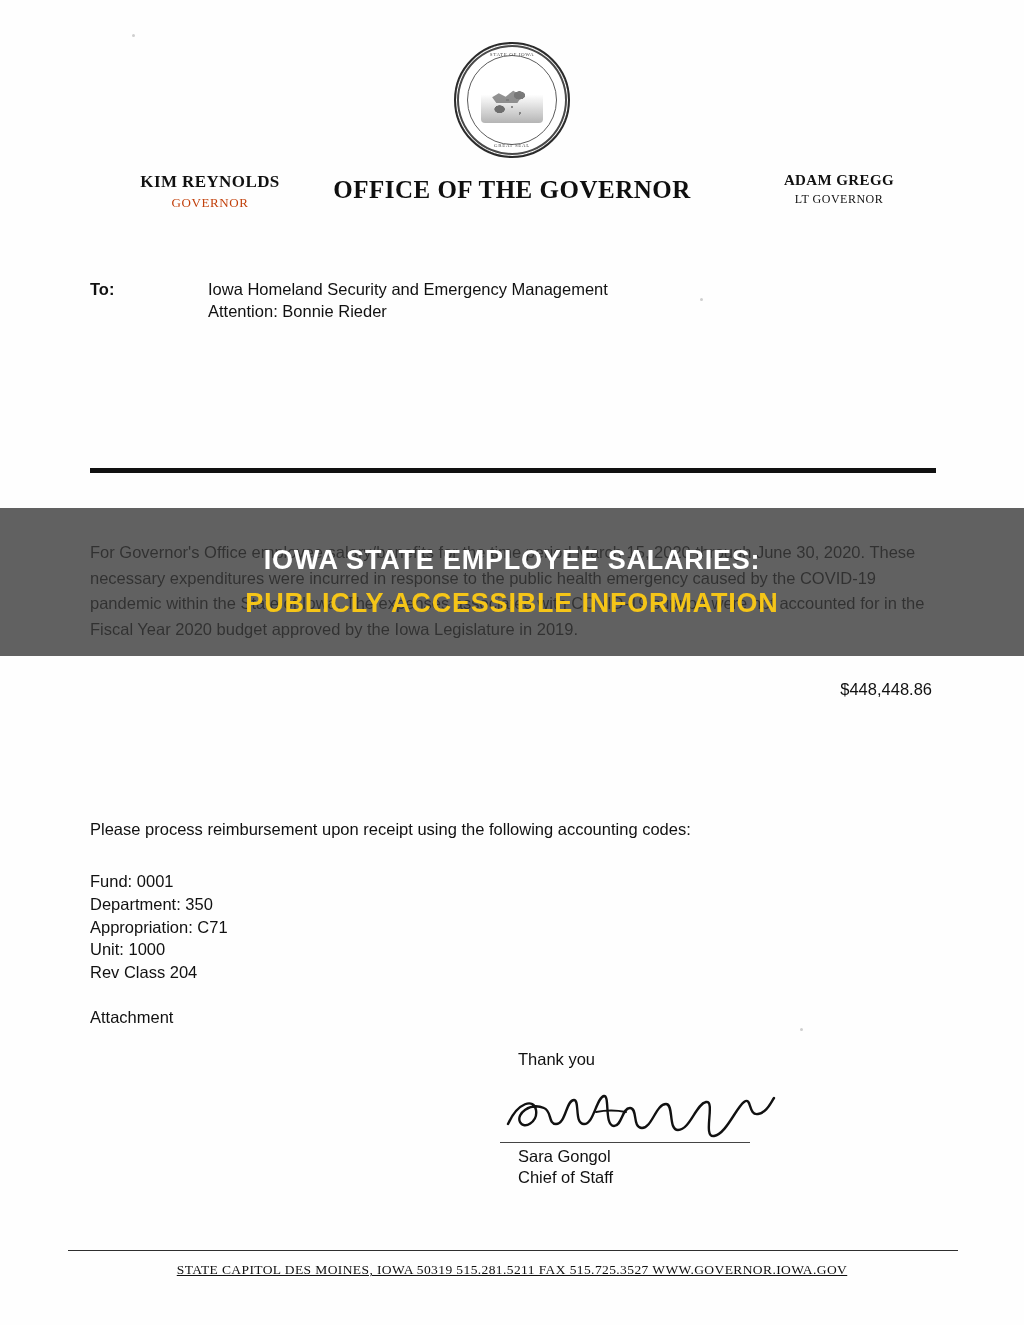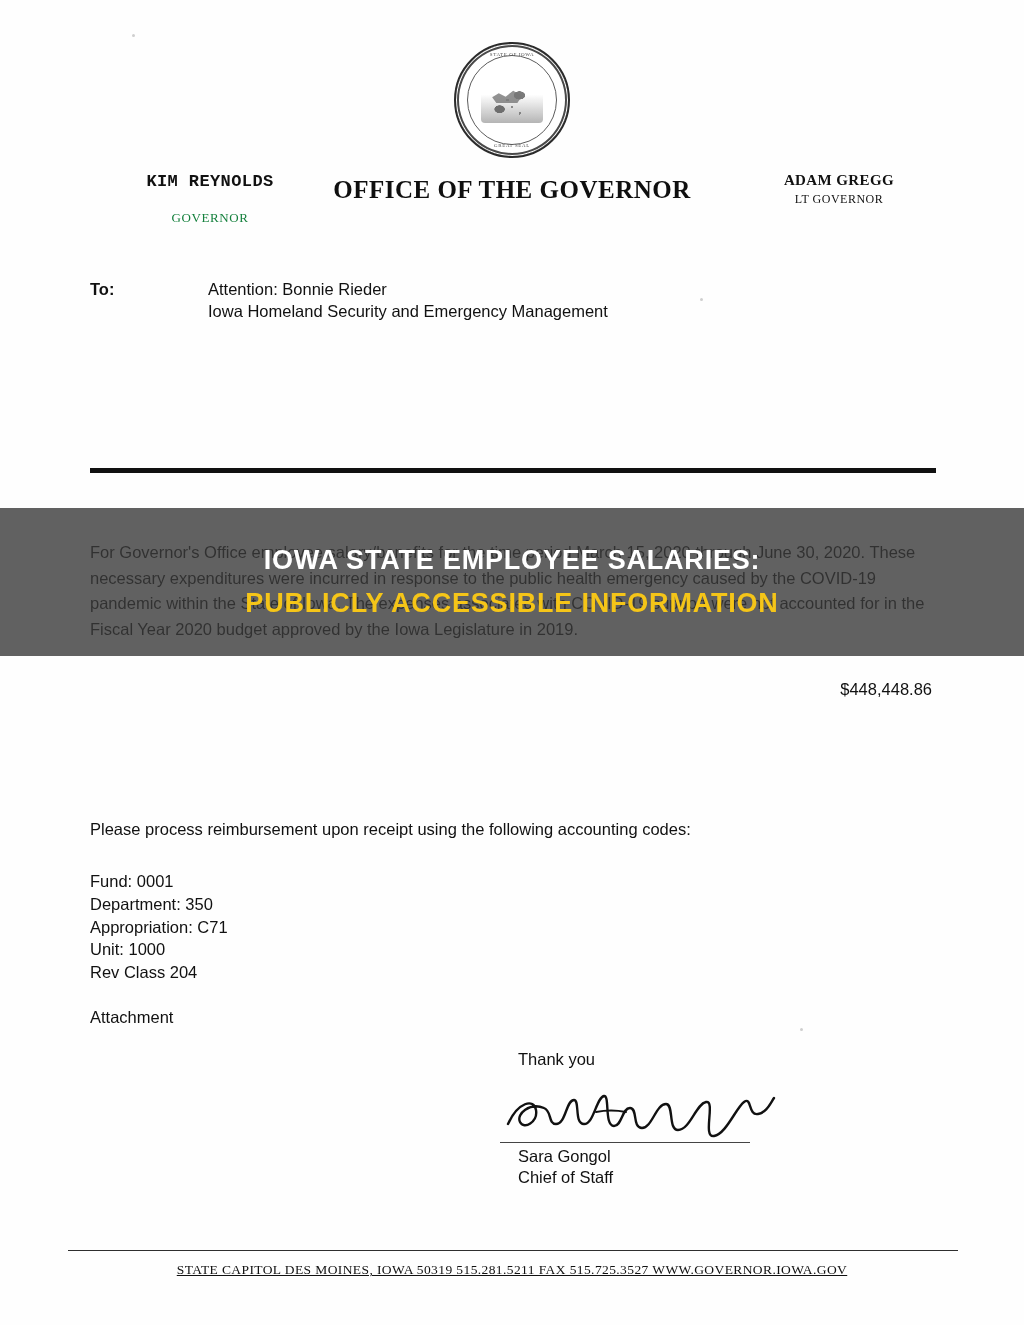--- a/index.html
+++ b/index.html
@@ -95,27 +95,26 @@
     top: 0;
     width: 240px;
     text-align: center;
     font-family: "Liberation Serif", serif;
   }
   .gov-name .nm {
     font-size: 17px;
     font-weight: bold;
     letter-spacing: .4px;
     color: #111;
-    font-family: Liberation Mono, monospace;
   }
   .gov-name .ttl {
     font-size: 13px;
     letter-spacing: .6px;
-    margin-top: 19px;
-    color: #15803d;
+    margin-top: 3px;
+    color: #c2410c;
   }
   .office-title {
     position: absolute;
     left: 0;
     top: 4px;
     width: 100%;
     text-align: center;
     font-family: Liberation Serif, serif;
     font-size: 25px;
     font-weight: bold;
@@ -323,22 +322,22 @@
     <div class="lt-gov">
       <div class="nm">ADAM GREGG</div>
       <div class="ttl">LT GOVERNOR</div>
     </div>
   </div>
 
   <div class="fields">
     <div class="field-row">
       <div class="field-label">To:</div>
       <div class="field-value">
+        <span class="sub">Iowa Homeland Security and Emergency Management</span>
         <span class="sub">Attention:  Bonnie Rieder</span>
-        <span class="sub">Iowa Homeland Security and Emergency Management</span>
       </div>
     </div>
   </div>
 
   <div class="rule"></div>
 
   <div class="para">For Governor's Office employee salary/benefits for the time period March 15, 2020 through June 30, 2020. These necessary expenditures were incurred in response to the public health emergency caused by the COVID-19 pandemic within the State of Iowa. The expenses associated with COVID-19 support were not accounted for in the Fiscal Year 2020 budget approved by the Iowa Legislature in 2019.</div>
 
   <div class="amount">$448,448.86</div>
 

